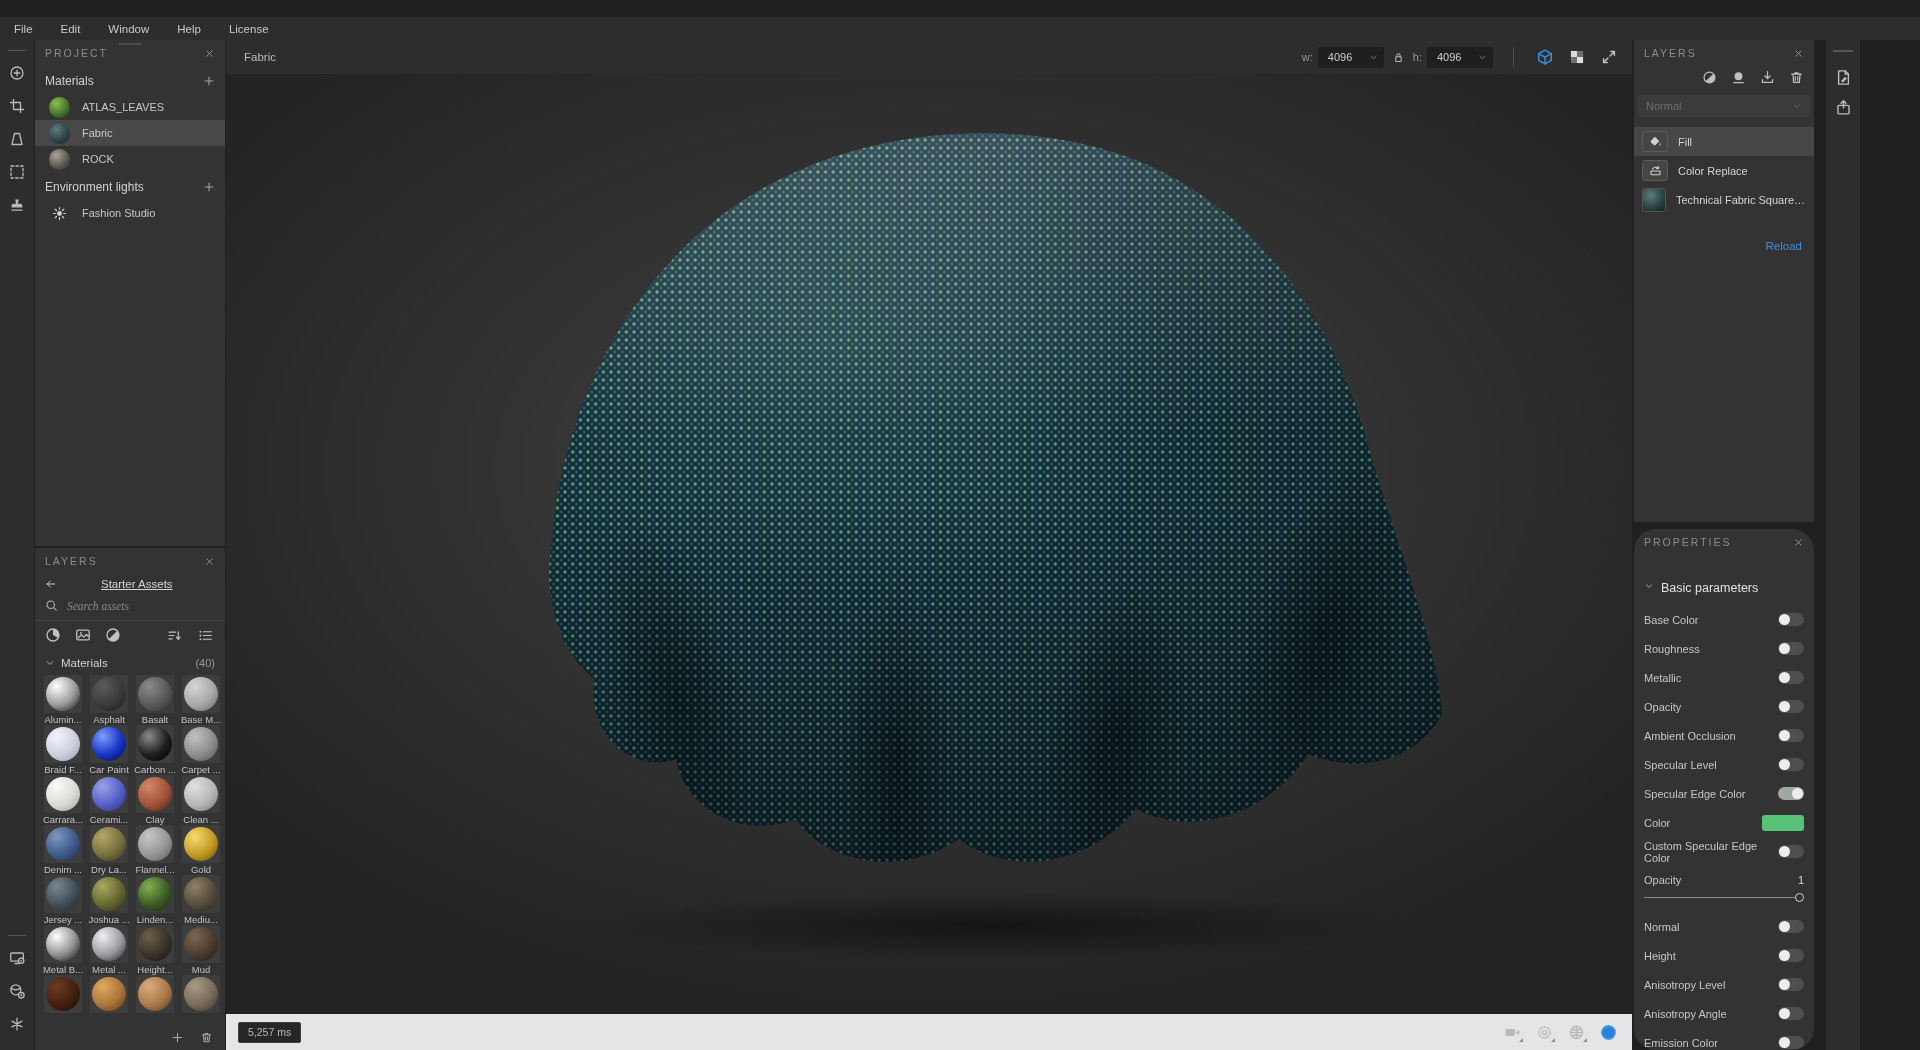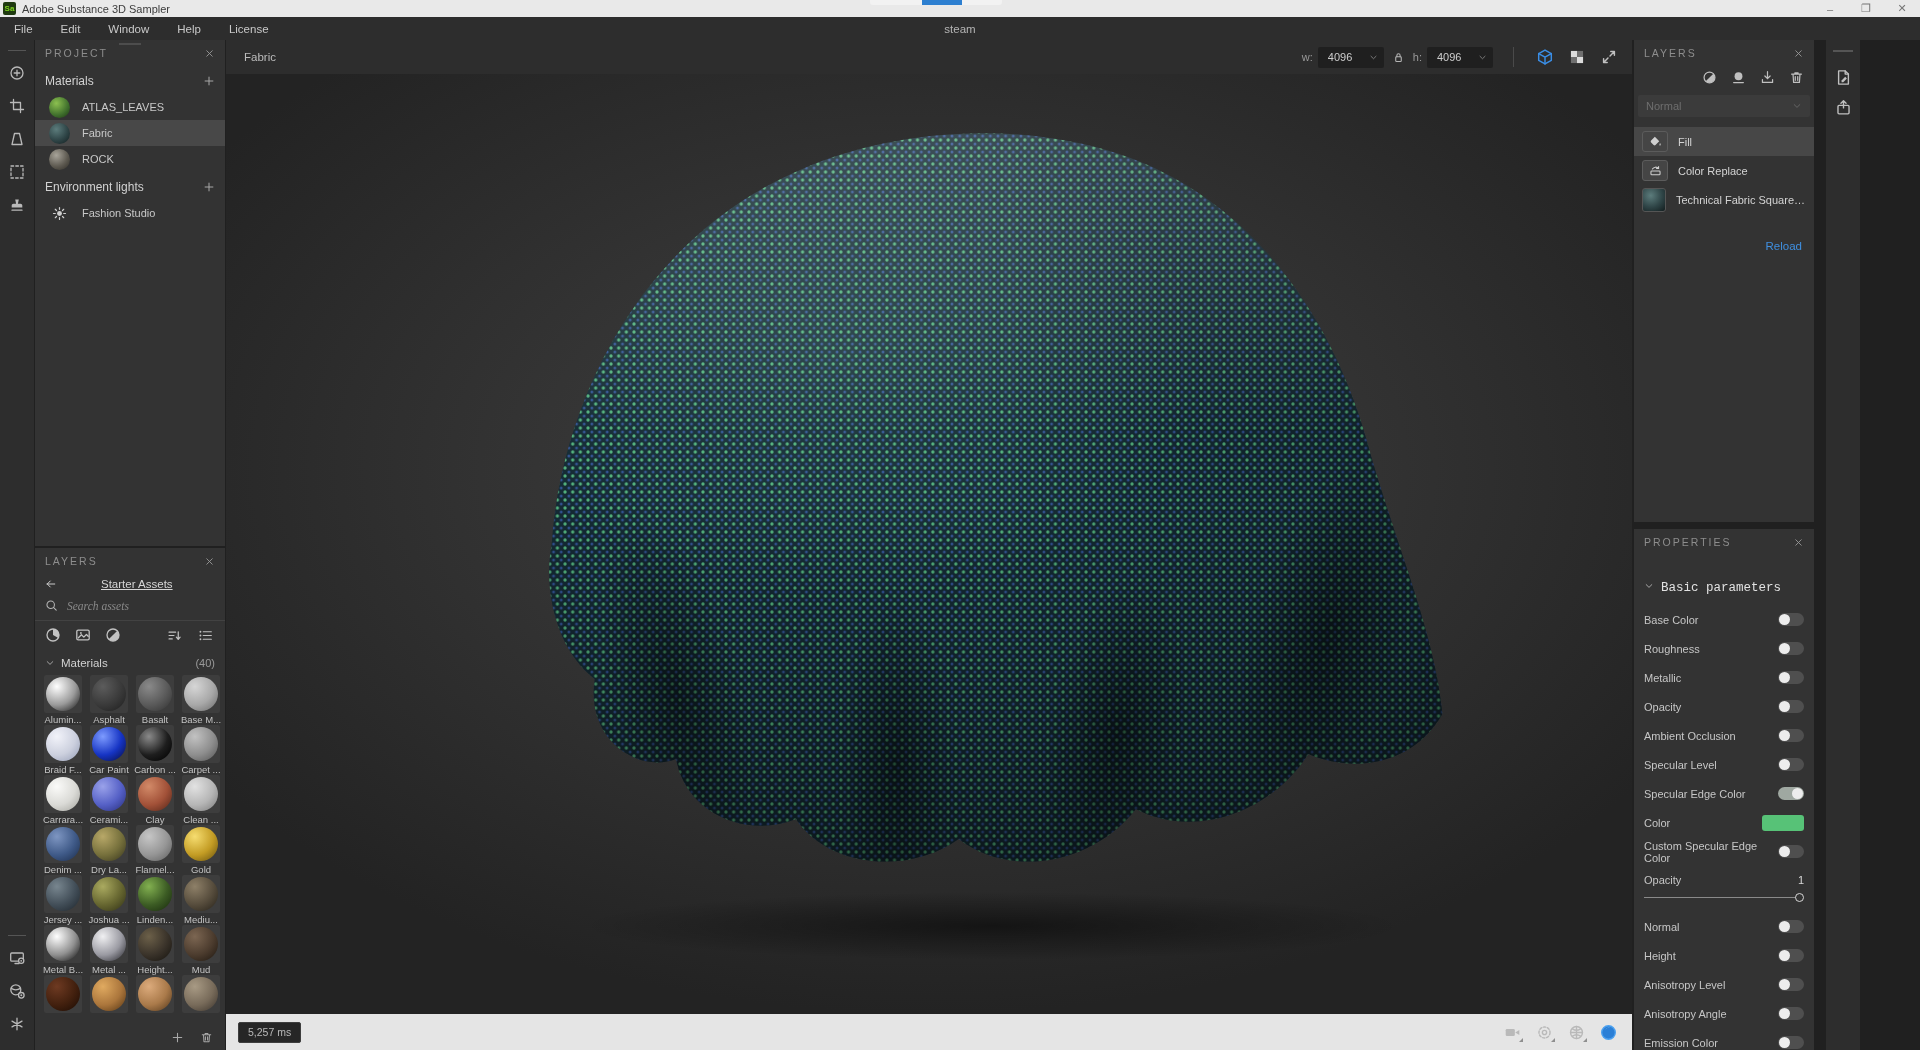--- a/index.html
+++ b/index.html
@@ -156,23 +156,23 @@
                     color:#d0d0d0; flex:0 0 26px; }
   .layer-icon-box svg { width:13px; height:13px; }
   .layer-thumb { width:24px; height:24px; border-radius:3px; border:1px solid #555; flex:0 0 24px;
                  background:radial-gradient(circle at 35% 30%, #5c7c7c, #2f4547 55%, #121d1e); }
   .layer-name { margin-left:10px; font-size:11px; color:#d4d4d4; white-space:nowrap;
                 overflow:hidden; text-overflow:ellipsis; }
   .reload-row { display:flex; justify-content:flex-end; padding:26px 12px 0; }
   .reload-link { font-size:11.5px; color:#3f8fe0; }
 
   
-  .properties { flex:1; margin-top:7px; display:flex; flex-direction:column; }
+  .properties { flex:1; margin-top:7px; display:flex; flex-direction:column;border-radius:22px; }
   .props-body { padding:26px 10px 0; flex:1; overflow:hidden; }
-  .group-label { display:flex; align-items:flex-start; color:#e2e2e2; font-size:12.5px; margin-bottom:10px;font-family:Liberation Mono, monospace; }
+  .group-label { display:flex; align-items:flex-start; color:#e2e2e2; font-size:12.5px; margin-bottom:10px; }
   .group-label svg { width:10px; height:10px; margin-right:7px; color:#c2c2c2; }
   .prop-row { display:flex; align-items:center; height:29px; }
   .prop-row .plbl { font-size:11px; color:#c6c6c6; flex:1; }
   .toggle { width:26px; height:13px; border-radius:7px; background:#4f4f4f; position:relative; flex:0 0 26px; }
   .toggle .knob { position:absolute; top:1px; left:1px; width:11px; height:11px; border-radius:50%;
                   background:#ededed; }
   .toggle.on { background:#9fa8a1; }
   .toggle.on .knob { left:14px; }
   .swatch { width:42px; height:16px; border-radius:3px; flex:0 0 42px; }
   .slider-row { height:46px; display:flex; flex-direction:column; justify-content:center; }
@@ -186,35 +186,22 @@
 
   .rs-icon { width:26px; height:26px; margin:4px 0; color:#c0c0c0; display:flex;
              align-items:center; justify-content:center; }
   .rs-icon svg { width:17px; height:17px; }
 </style>
 </head>
 <body>
 
 <div class="app">
 
-  <div class="titlebar">
-    <div class="app-badge">Sa</div>
-    <div class="wtitle">Adobe Substance 3D Sampler</div>
-    <div class="win-controls">
-      <div class="win-btn">–</div>
-      <div class="win-btn">❐</div>
-      <div class="win-btn">✕</div>
-    </div>
-    <div class="sliver">
-        <div class="blue"></div>
-      </div>
-  </div>
 
   <div class="menubar">
-    <div class="doc-title">steam</div>
     <div id="menu-items" style="display:flex; height:100%;">
         <div class="menu-item">File</div>
         <div class="menu-item">Edit</div>
         <div class="menu-item">Window</div>
         <div class="menu-item">Help</div>
         <div class="menu-item">License</div>
       </div>
   </div>
 
   <div class="main">

